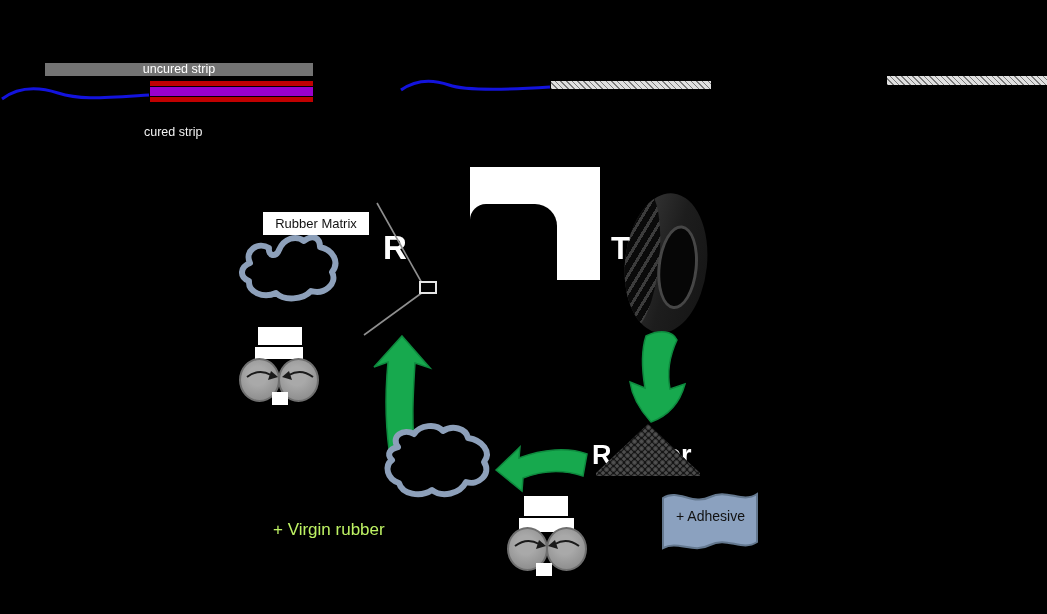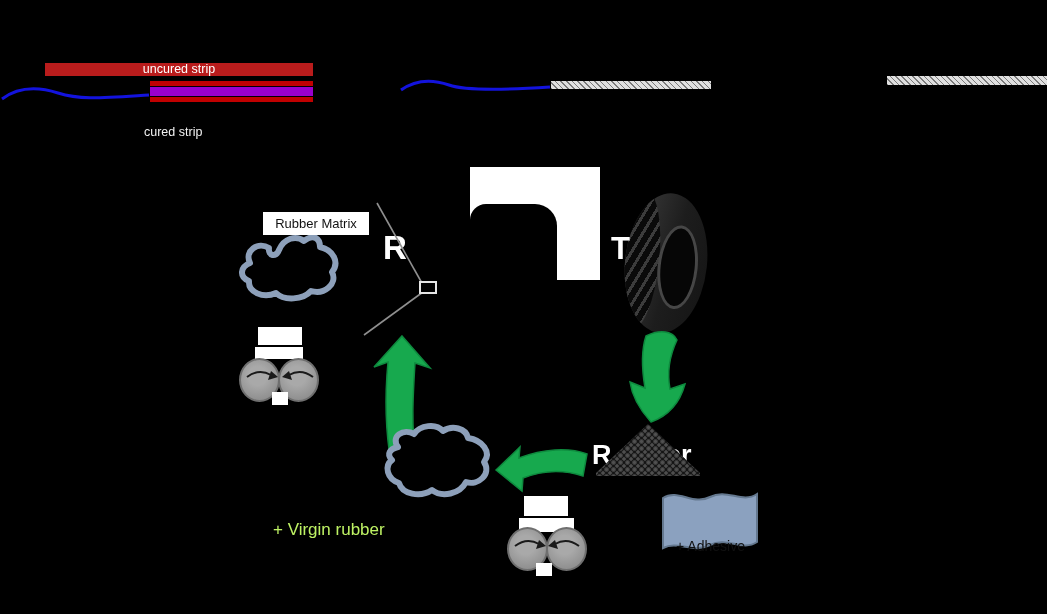--- a/index.html
+++ b/index.html
@@ -1,20 +1,20 @@
 <!DOCTYPE html>
 <html><head>
 <meta charset="utf-8">
 <style>
   html,body{margin:0;padding:0;background:#000;}
   .canvas{position:relative;width:1047px;height:614px;background:#000;overflow:hidden;
           font-family:"Liberation Sans",sans-serif;}
   .abs{position:absolute;}
   
-  .bar-uncured{left:45px;top:63px;width:268px;height:13px;background:#b91c1c;z-index:2;
+  .bar-uncured{left:45px;top:63px;width:268px;height:13px;background:#737373;z-index:2;
                display:flex;align-items:center;justify-content:center;}
   .bar-uncured span{color:#fff;font-size:12.5px;line-height:13px;white-space:nowrap;}
   .cured-red1{left:150px;top:81px;width:163px;height:5px;background:#c00000;z-index:2;}
   .cured-purple{left:150px;top:87px;width:163px;height:9px;background:#9900cc;z-index:2;}
   .cured-red2{left:150px;top:97px;width:163px;height:5px;background:#c00000;z-index:2;}
   .lbl-cured{left:144px;top:103px;color:#f2f2f2;font-size:12.5px;z-index:3;white-space:nowrap;margin-top:22px;}
   .hatch{background-color:#e0e0e0;
          background-image:repeating-linear-gradient(45deg,rgba(40,40,40,.55) 0 1px,rgba(0,0,0,0) 1px 4px);
          z-index:2;}
   .hatch-mid{left:551px;top:81px;width:160px;height:8px;}
@@ -58,21 +58,21 @@
   
   .pile{left:596px;top:424px;width:104px;height:52px;z-index:6;
         clip-path:polygon(50% 0%,103% 100%,-3% 100%);
         background-color:#000;
         background-image:
           radial-gradient(circle at 3.5px 3.5px,#505050 1px,#343434 2.2px,#141414 3px,rgba(0,0,0,0) 3.5px),
           radial-gradient(circle at 3.5px 3.5px,#505050 1px,#343434 2.2px,#141414 3px,rgba(0,0,0,0) 3.5px);
         background-size:7px 7px,7px 7px;background-position:0 0,3.5px 3.5px;}
   
   .lbl-virgin{left:273px;top:520px;color:#bef264;font-size:17px;z-index:5;white-space:nowrap;}
-  .lbl-adhesive{left:664px;top:538px;width:93px;text-align:center;color:#111;font-size:14px;
+  .lbl-adhesive{left:664px;top:508px;width:93px;text-align:center;color:#111;font-size:14px;
                 z-index:7;white-space:nowrap;}
   svg.overlay{position:absolute;left:0;top:0;z-index:4;pointer-events:none;}
 </style>
 </head>
 <body>
 
 <div class="canvas">
 
   <div class="abs bar-uncured">
     <span>uncured strip</span>

